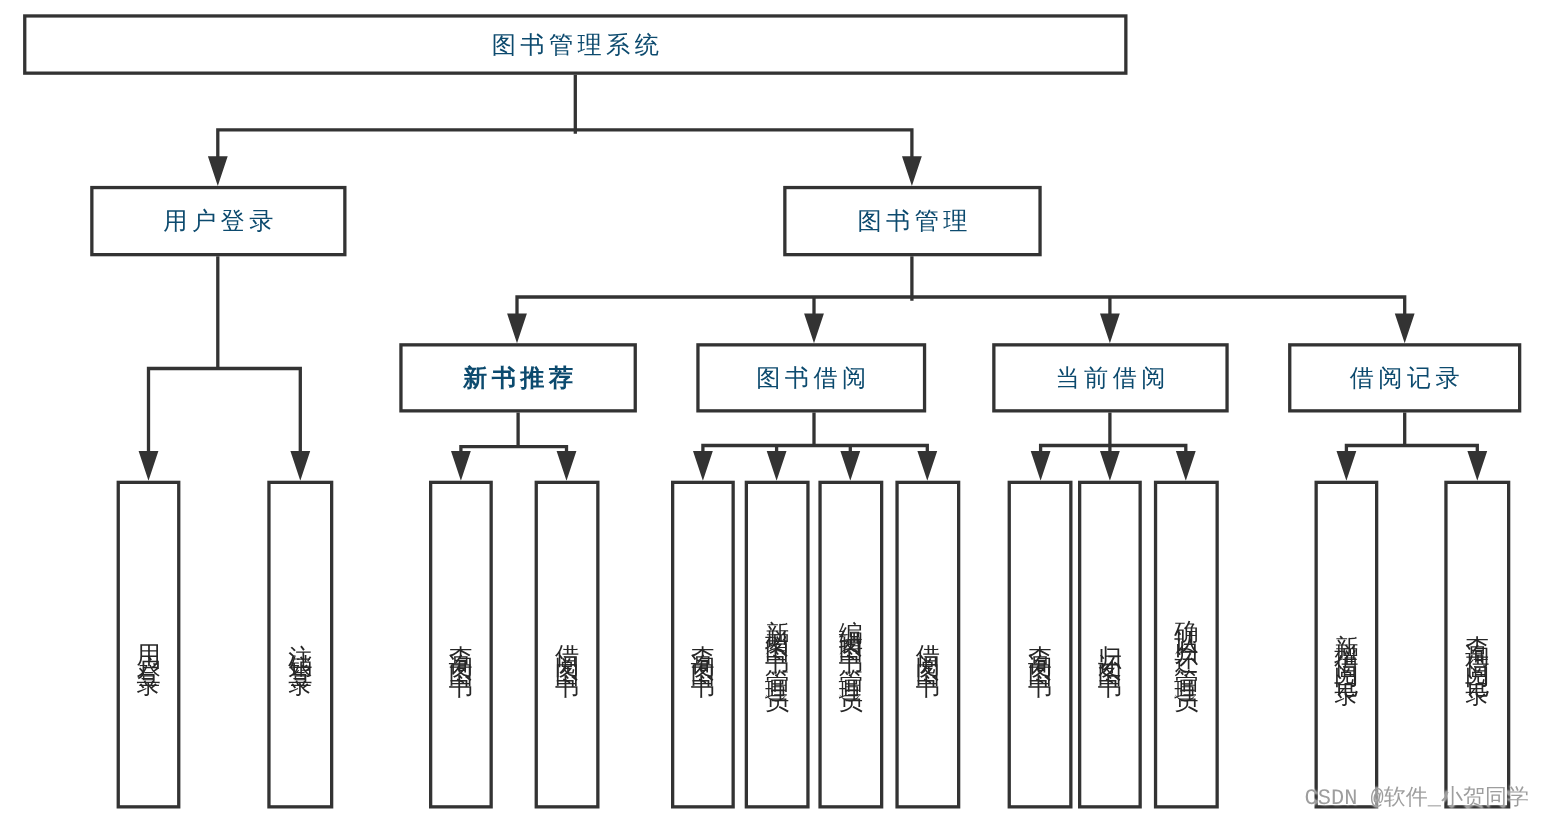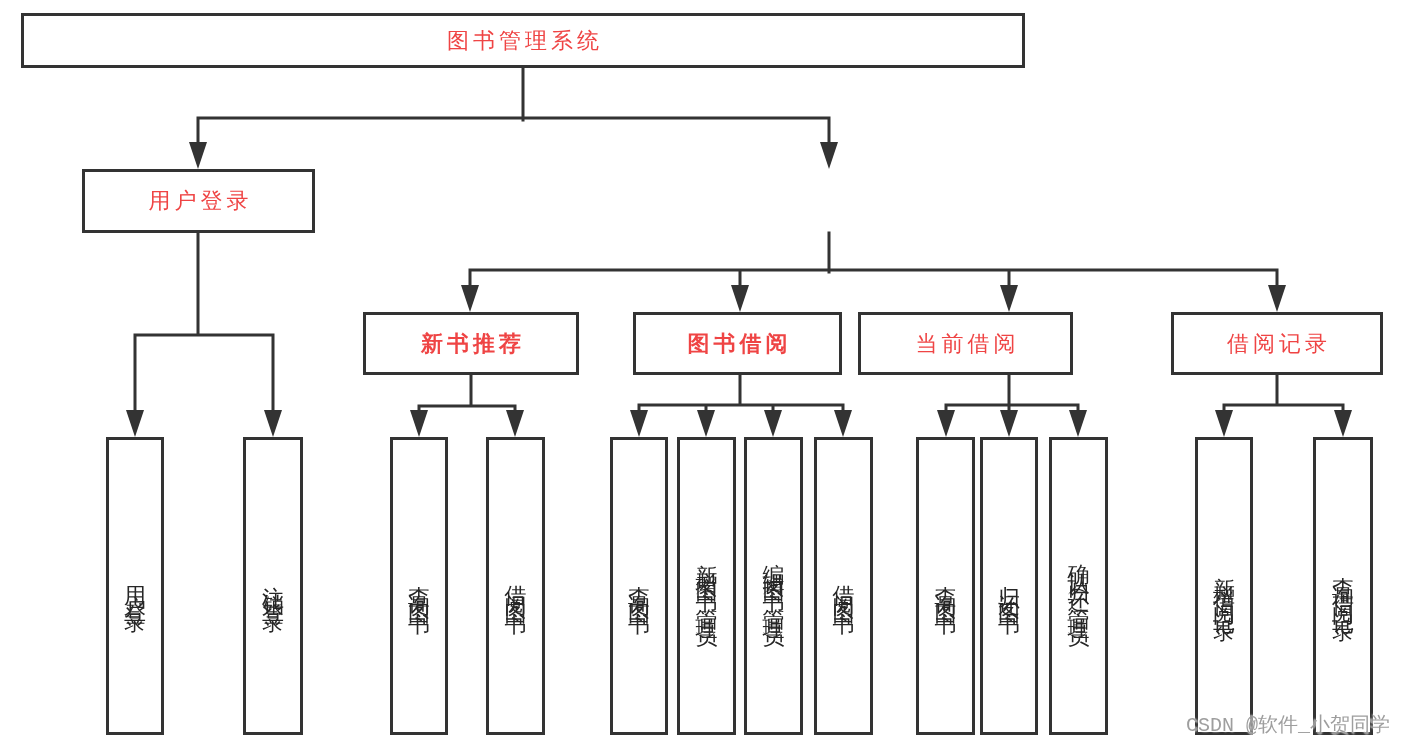--- a/index.html
+++ b/index.html
@@ -22,21 +22,21 @@
     background: #ffffff;
     border: 3px solid #333333;
     display: flex;
     align-items: center;
     justify-content: center;
   }
   .hbox span {
     font-size: 22px;
     letter-spacing: 4px;
     padding-left: 4px; 
-    color: #ef4444;
+    color: #0c4a6e;
     white-space: nowrap;
   }
   .vbox span {
     writing-mode: vertical-rl;
     text-orientation: mixed;
     font-size: 22px;
     line-height: 1;
     letter-spacing: 9px;
     color: #262626;
     white-space: nowrap;
@@ -115,28 +115,31 @@
       M1334 410 L1352 410 L1343 437 Z"></path>
   </svg>
 
   <div class="hbox" style="left:21px; top:13px; width:1004px; height:55px;">
     <span>图书管理系统</span>
   </div>
 
   <div class="hbox" style="left:82px; top:169px; width:233px; height:64px;">
     <span>用户登录</span>
   </div>
+  <div class="hbox" style="left:712px; top:169px; width:235px; height:64px;">
+    <span>图书管理</span>
+  </div>
 
   <div class="hbox" style="left:363px; top:312px; width:216px; height:63px;font-weight:bold;">
     <span>新书推荐</span>
   </div>
-  <div class="hbox" style="left:633px; top:312px; width:209px; height:63px;font-weight:bold;">
+  <div class="hbox" style="left:633px; top:312px; width:209px; height:63px;">
     <span>图书借阅</span>
   </div>
-  <div class="hbox" style="left:858px; top:312px; width:215px; height:63px;">
+  <div class="hbox" style="left:902px; top:312px; width:215px; height:63px;">
     <span>当前借阅</span>
   </div>
   <div class="hbox" style="left:1171px; top:312px; width:212px; height:63px;">
     <span>借阅记录</span>
   </div>
 
   <div class="vbox" style="left:106px; top:437px; width:58px; height:298px;">
     <span>用户登录</span>
   </div>
   <div class="vbox" style="left:243px; top:437px; width:60px; height:298px;">

